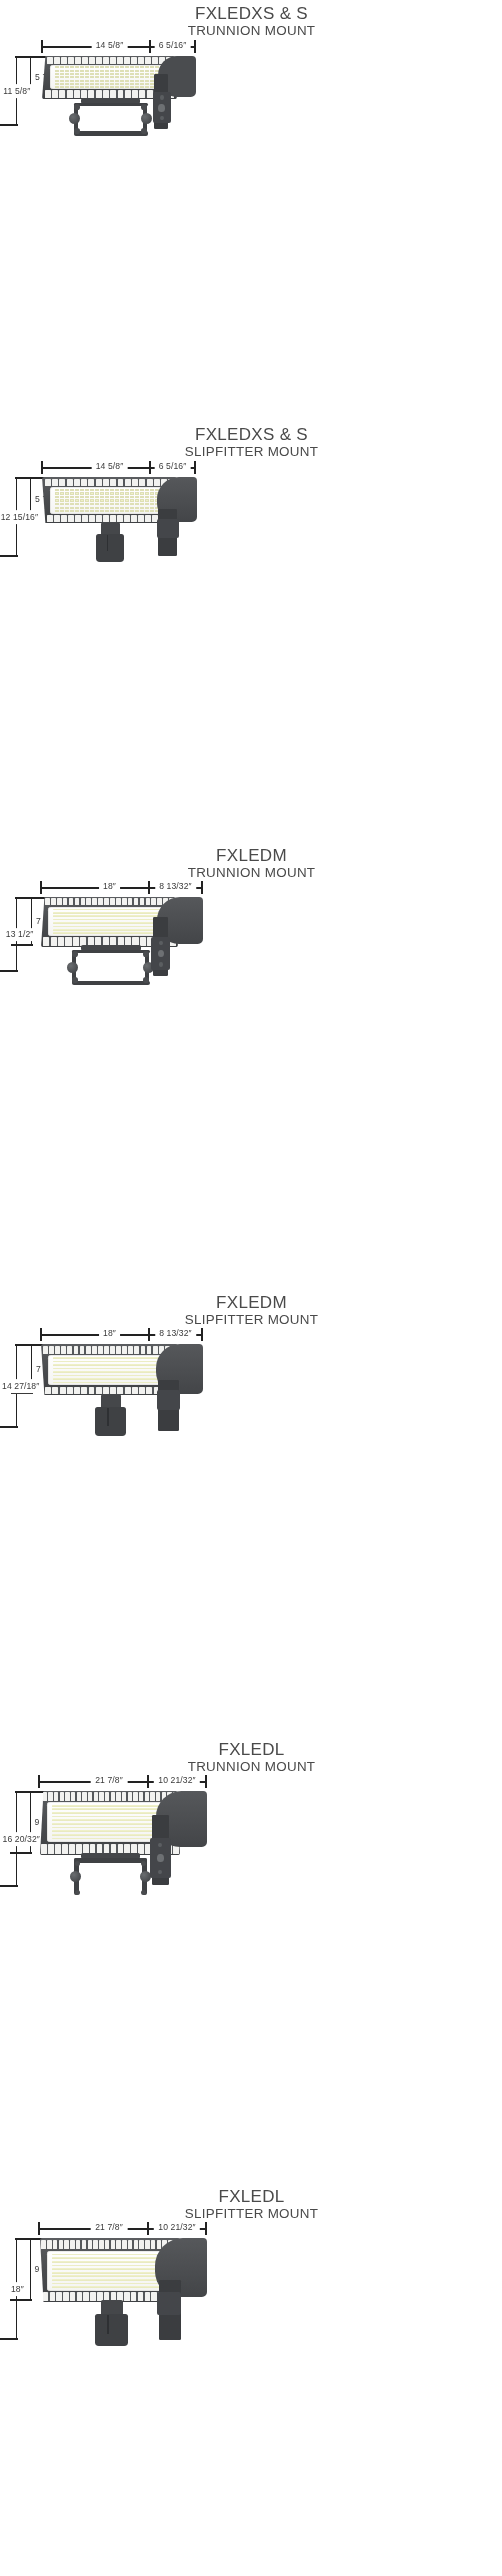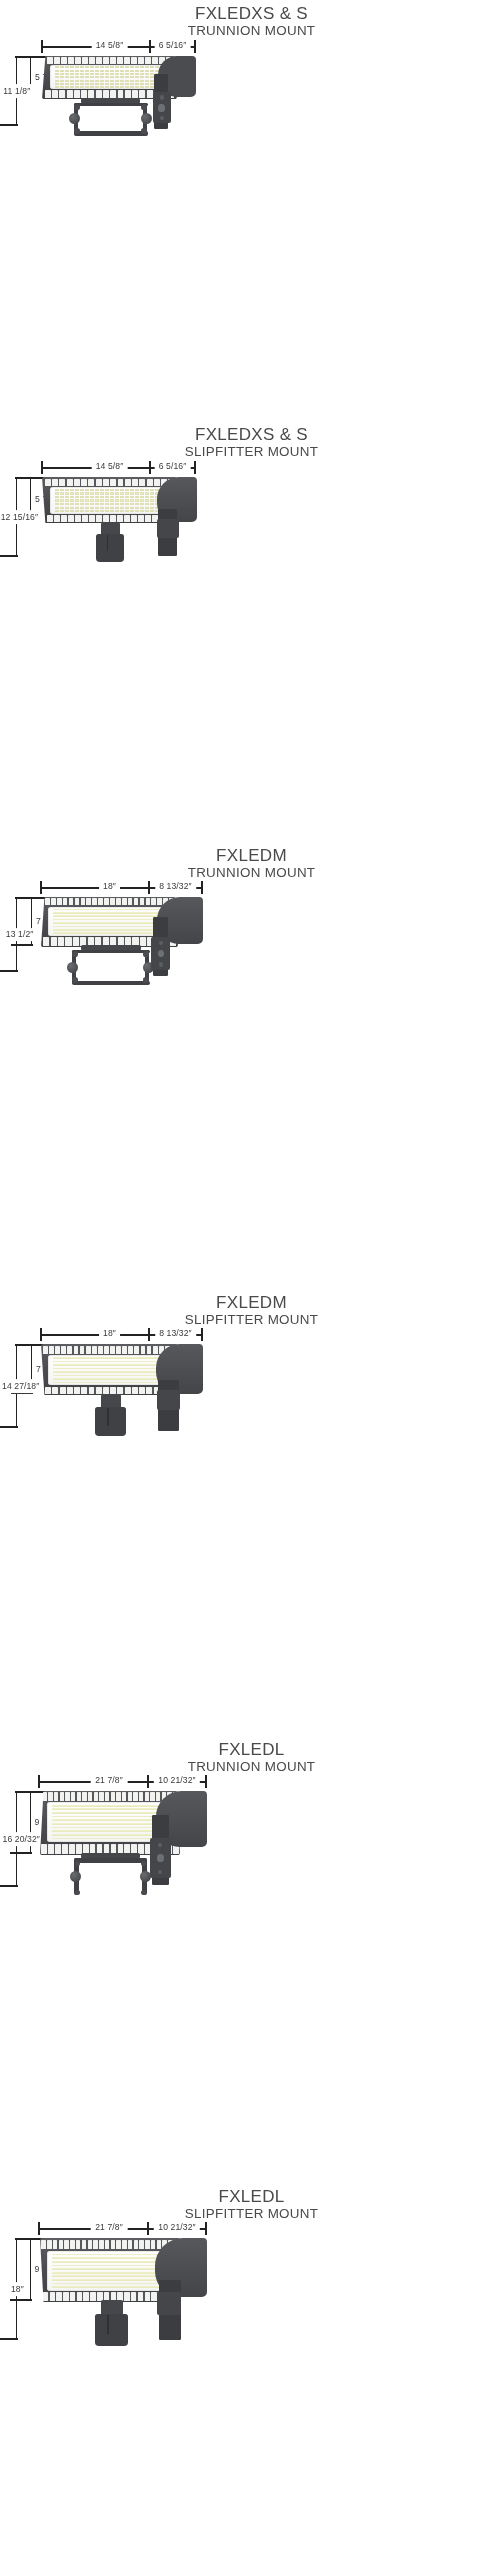--- a/index.html
+++ b/index.html
@@ -201,21 +201,21 @@
       <div class="stem"></div>
       <div class="cap t right"></div>
       <div class="cap b right"></div>
       <div class="lbl dimtext" style="left:3.8px; transform:translateY(-50%);">5 7/16″</div>
     </div>
 
     <div class="vdim" style="left:16px; top:56px; height:70px;">
       <div class="stem"></div>
       <div class="cap t right"></div>
       <div class="cap b right"></div>
-      <div class="lbl dimtext" style="left:-14px; transform:translateY(-50%);">11 1/8″</div>
+      <div class="lbl dimtext" style="left:-14px; transform:translateY(-50%);">11 5/8″</div>
     </div>
 
     <div class="art front" style="left:42px; top:56px; width:135px; height:43px;">
       <div class="persp-top" style="position:absolute; left:0; top:0; width:100%; height:100%;">
         <div class="housing"></div>
       </div>
       <div class="finrow" style="left:4%; right:4%; top:1.3px; height:6.4px;">
         <i></i>
           <i></i>
           <i></i>

